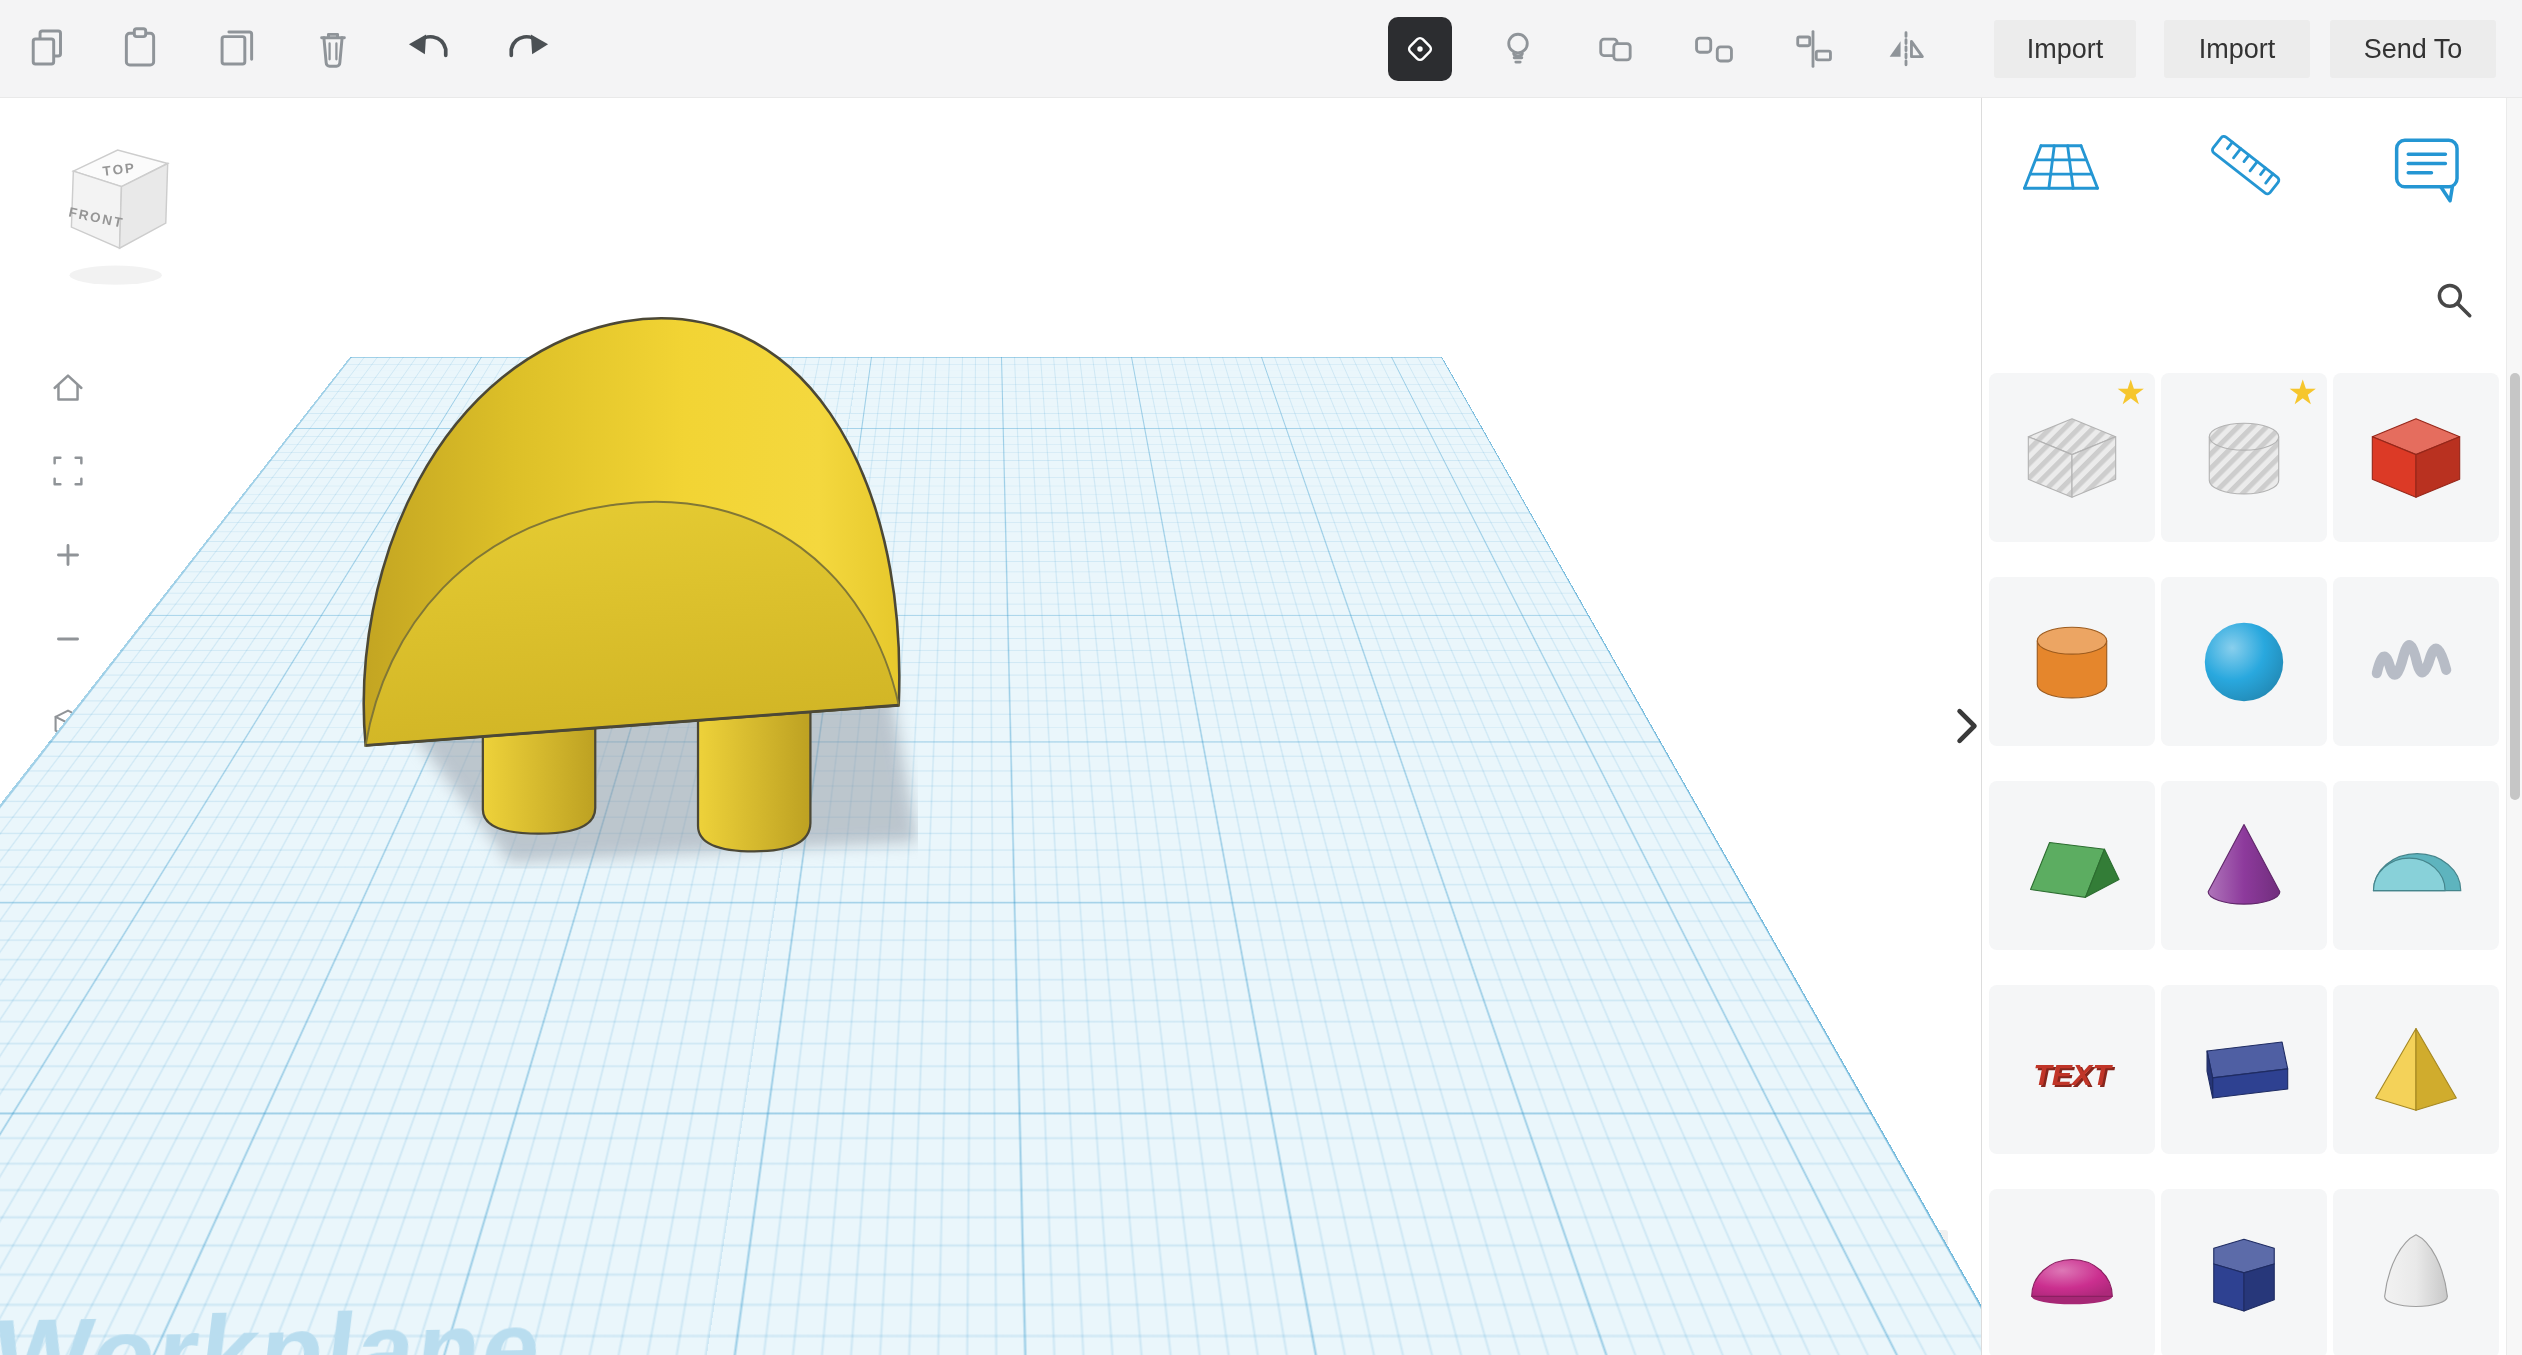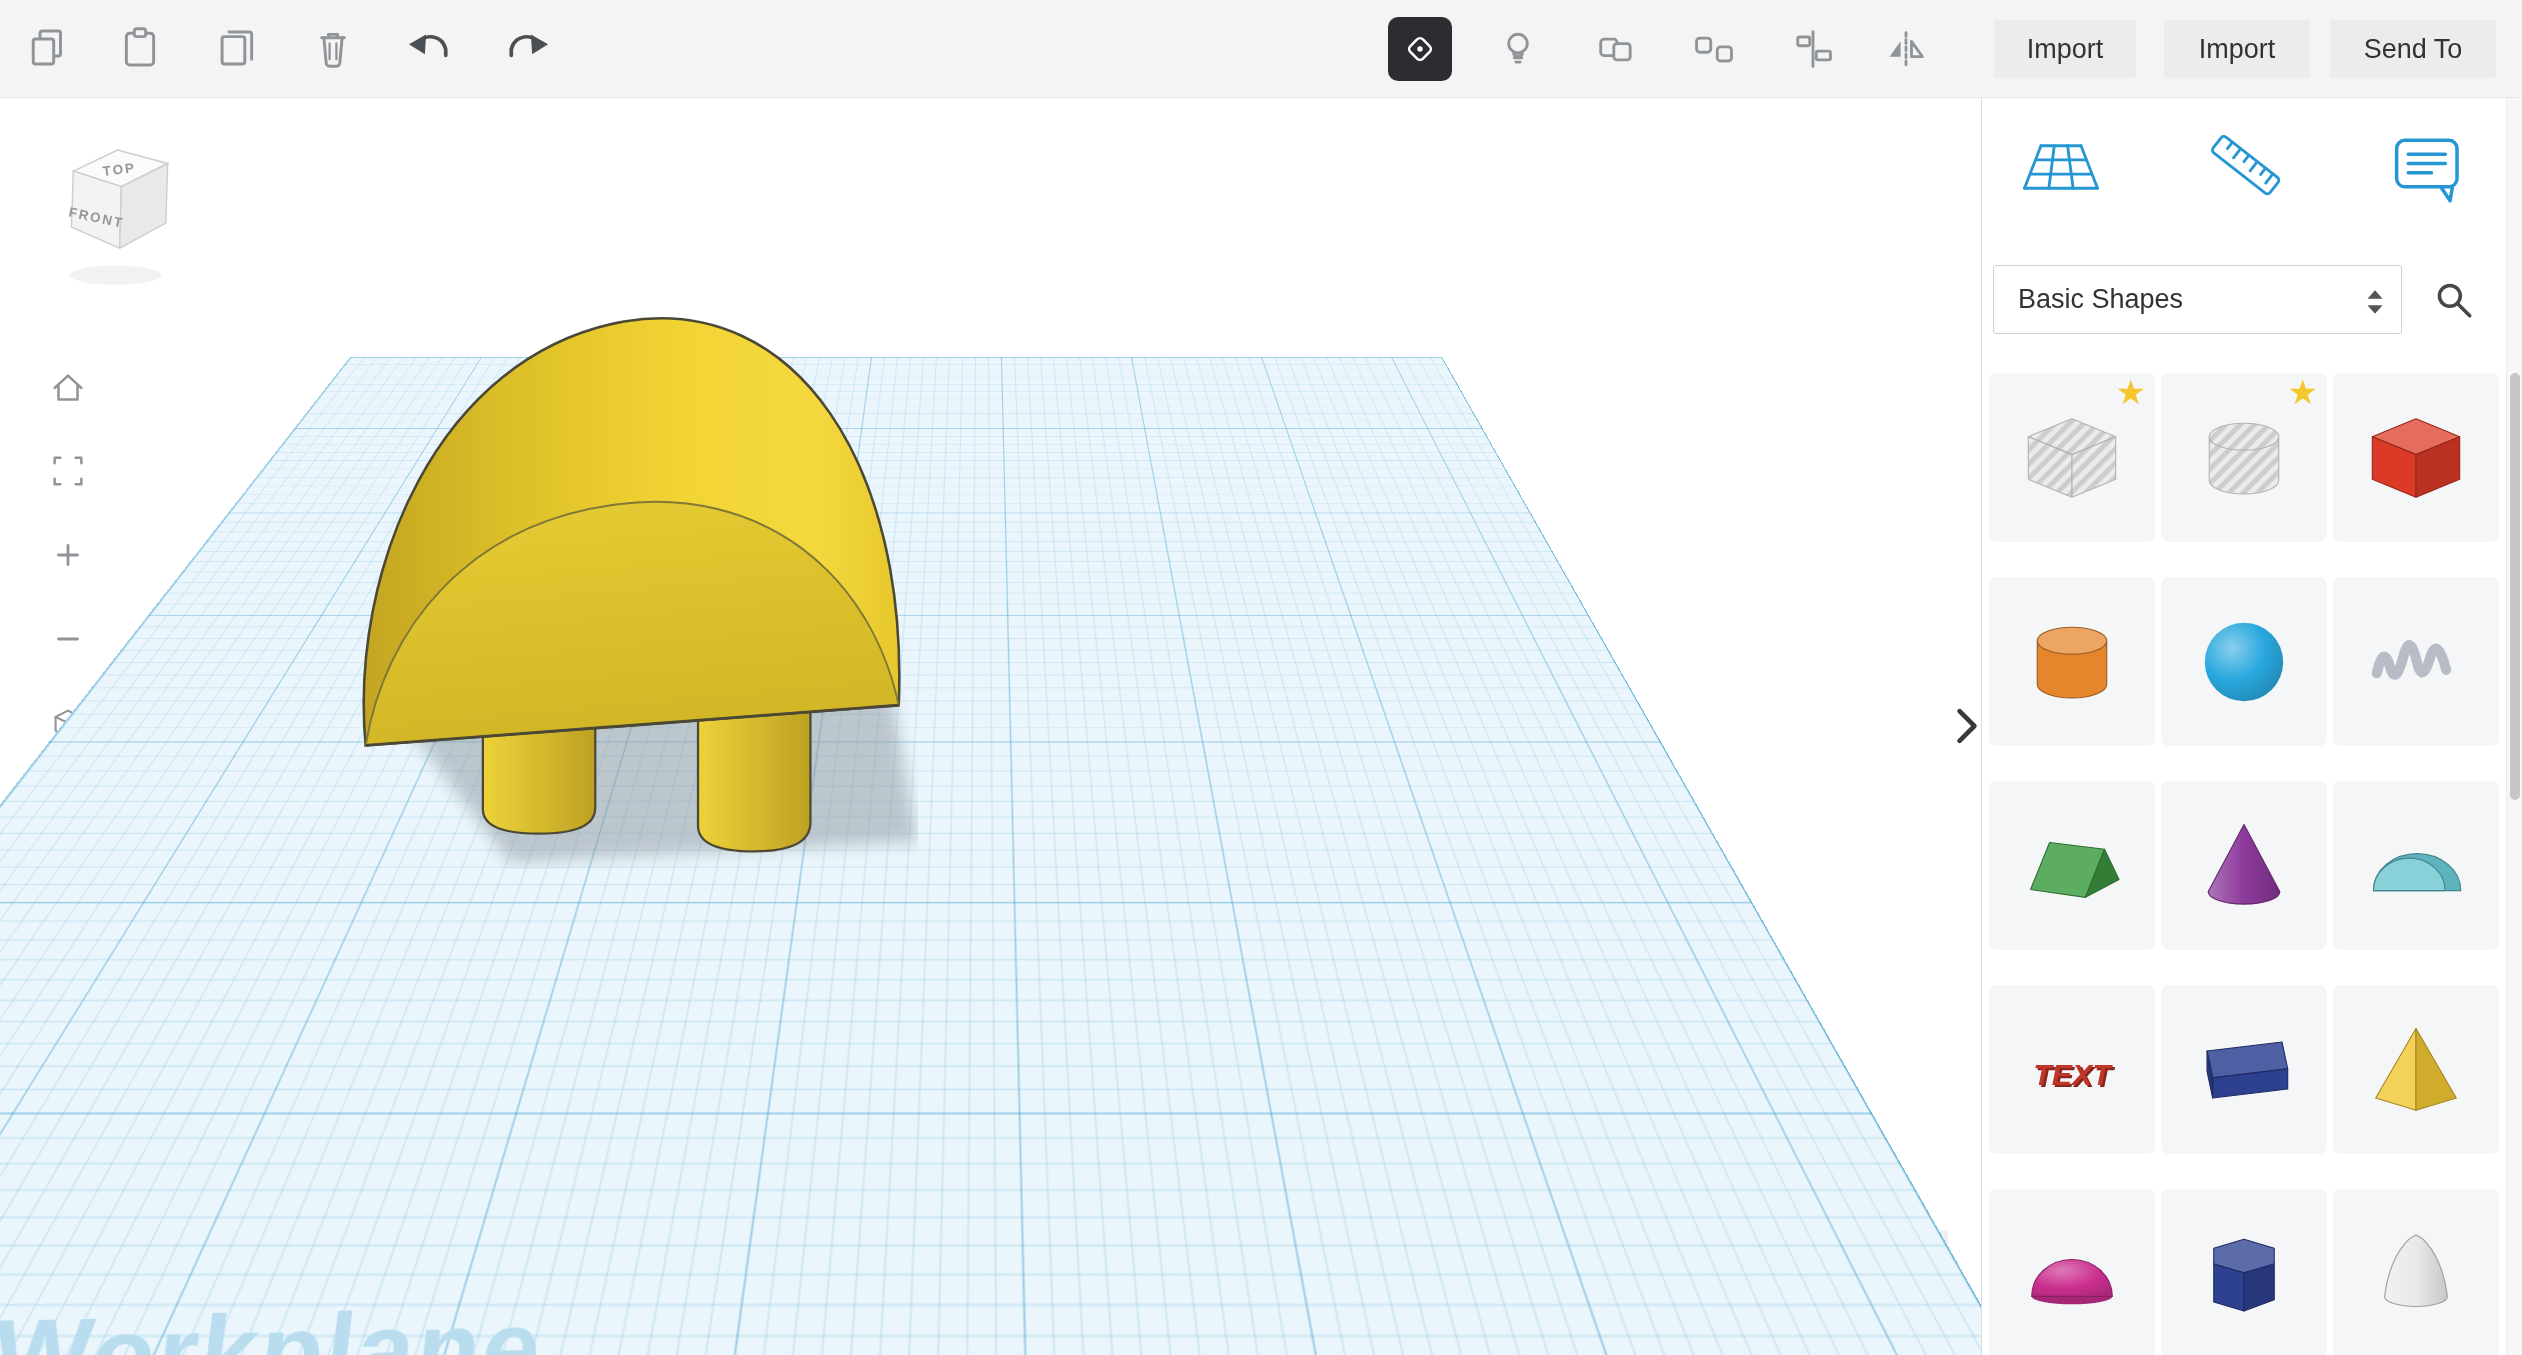--- a/index.html
+++ b/index.html
@@ -286,27 +286,20 @@
     <div class="panel-tool" style="left:396px">
       <svg viewBox="0 0 66 62" width="78" height="72">
           <g class="blue-ic" style="stroke-width:3">
             <rect x="6" y="8" width="52" height="40" rx="7"></rect>
             <path d="M16 20 h32 M16 28 h32 M16 36 h20"></path>
             <path d="M44 48 L52 60 L54 48"></path>
           </g>
         </svg>
     </div>
 
-    <div class="category-select">
-      <span>Basic Shapes</span>
-      <svg class="cat-arrows" viewBox="0 0 18 26" width="20" height="28">
-          <polygon points="9,2 16,10 2,10" fill="#555"></polygon>
-          <polygon points="2,16 16,16 9,24" fill="#555"></polygon>
-        </svg>
-    </div>
     <div class="search-btn">
       <svg viewBox="0 0 44 44" width="46" height="46">
           <g fill="none" stroke="#474747" stroke-width="3.4" stroke-linecap="round">
             <circle cx="19" cy="19" r="10"></circle>
             <path d="M27 27 L38 38"></path>
           </g>
         </svg>
     </div>
 
     <div class="shape-grid">

